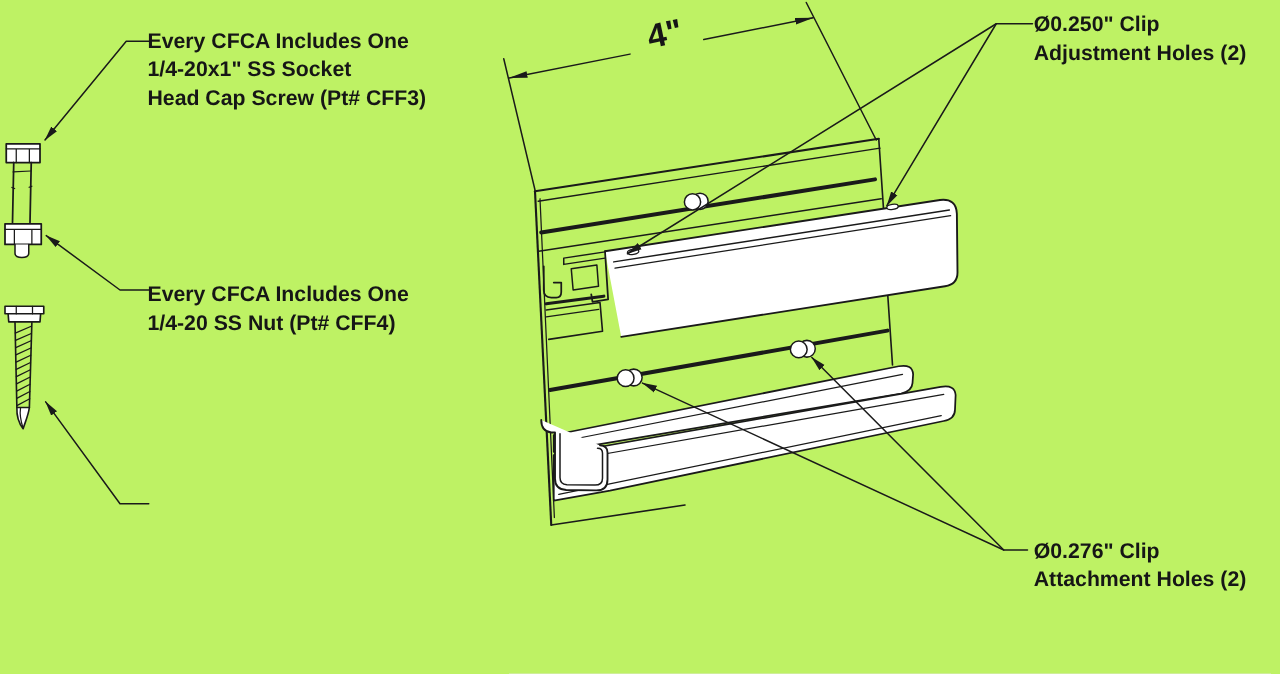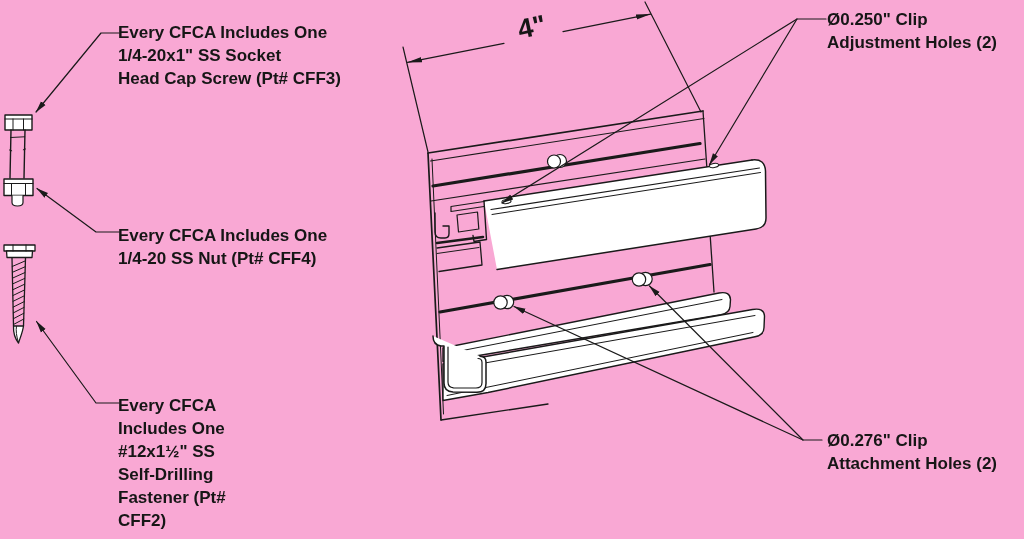--- a/index.html
+++ b/index.html
@@ -1,17 +1,17 @@
 <!DOCTYPE html>
 <html><head>
 <meta charset="utf-8">
 <style>
   html,body{margin:0;padding:0;background:#e8e8e8;}
   #stage{
-    position:relative;width:1024px;height:539px;background:#f9a8d4;
+    position:relative;width:1024px;height:539px;background:#bef264;
     font-family:"Liberation Sans","DejaVu Sans",sans-serif;overflow:hidden;
   }
   #art{position:absolute;left:0;top:0;}
   .callout{
     position:absolute;color:#161616;font-weight:bold;font-size:17px;line-height:23px;
     white-space:pre-line;letter-spacing:0;
   }
   .dim-text{
     position:absolute;color:#161616;font-weight:bold;font-size:27px;line-height:27px;
     transform:rotate(-12deg);white-space:pre;
@@ -150,26 +150,20 @@
   </g>
 </svg>
 
   <div class="callout" style="left:118px;top:21px;">Every CFCA Includes One
 1/4-20x1" SS Socket
 Head Cap Screw (Pt# CFF3)</div>
 
   <div class="callout" style="left:118px;top:224px;">Every CFCA Includes One
 1/4-20 SS Nut (Pt# CFF4)</div>
 
-  <div class="callout" style="left:118px;top:394px;">Every CFCA
-Includes One
-#12x1½" SS
-Self-Drilling
-Fastener (Pt#
-CFF2)</div>
 
   <div class="callout" style="left:827px;top:8px;">Ø0.250" Clip
 Adjustment Holes (2)</div>
 
   <div class="callout" style="left:827px;top:429px;">Ø0.276" Clip
 Attachment Holes (2)</div>
 
   <div class="dim-text" style="left:518px;top:14px;">4"</div>
 </div>
 

